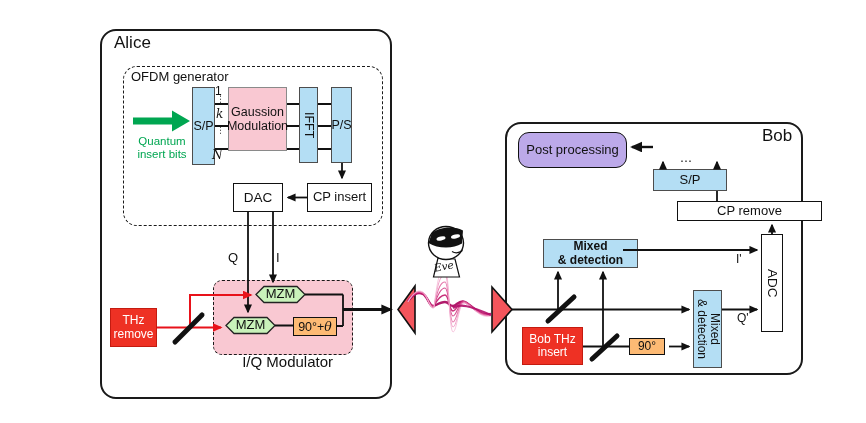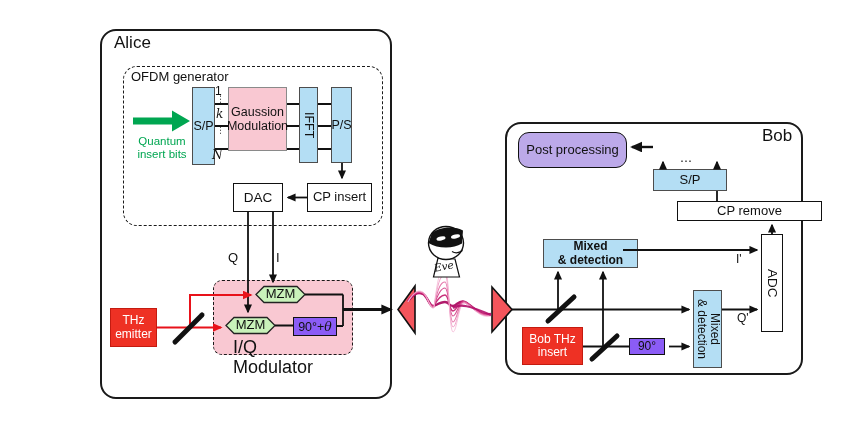--- a/index.html
+++ b/index.html
@@ -3,21 +3,21 @@
 <meta charset="utf-8">
 <style>
   html,body{margin:0;padding:0;background:#fff;}
   #stage{position:relative;width:866px;height:423px;background:#fff;overflow:hidden;
          font-family:"Liberation Sans",sans-serif;color:#111;}
   .box{position:absolute;box-sizing:border-box;display:flex;align-items:center;
        justify-content:center;text-align:center;line-height:1.12;}
   .blue{background:#B4DEF4;border:1px solid #4d4d4d;}
   .white{background:#fff;border:1.6px solid #111;}
   .redbox{background:#EE3124;border:1px solid #c41b10;color:#fff;}
-  .graybox{background:#8b5cf6;border:1.5px solid #111;}
+  .graybox{background:#fdba74;border:1.5px solid #111;}
   .purple{background:#BCA9E9;border:1.6px solid #111;border-radius:11px;}
   .pre{white-space:pre-line;}
   .vert{writing-mode:vertical-rl;}
   .lbl{position:absolute;line-height:1.1;}
   .frame{position:absolute;box-sizing:border-box;background:#fff;border:2px solid #1a1a1a;border-radius:16px;}
   .dashed{position:absolute;box-sizing:border-box;border:1.6px dashed #1a1a1a;border-radius:14px;}
   #overlay{position:absolute;left:0;top:0;z-index:5;pointer-events:none;}
   .z1{z-index:1}.z2{z-index:2}.z6{z-index:6;position:absolute;}
   .it{font-style:italic;font-family:"DejaVu Serif","Liberation Serif",serif;}
   .green{color:#00A651;font-weight:bold;}
@@ -63,34 +63,34 @@
       <span>DAC</span>
     </div>
   <div class="box white z2" style="left:307px;top:183px;width:65px;height:29px;font-size:13px;">
       <span>CP insert</span>
     </div>
 
   <div class="lbl z2" style="left:228px;top:251px;font-size:13px;">Q</div>
   <div class="lbl z2" style="left:276px;top:251px;font-size:13px;">I</div>
 
   <div class="box redbox z2 pre" style="left:110px;top:308px;width:47px;height:39px;font-size:12px;"><span class="pre">THz
-emitter</span></div>
+remove</span></div>
 
   <div class="box z6" style="left:256px;top:287px;width:49px;height:15px;font-size:13px;">
       <span>MZM</span>
     </div>
   <div class="box z6" style="left:226px;top:318px;width:49px;height:15px;font-size:13px;">
       <span>MZM</span>
     </div>
 
   <div class="box graybox z2" style="left:293px;top:317px;width:44px;height:19px;font-size:12.5px;">
       <span>90°+</span>
       <span class="it">θ</span>
     </div>
-  <div class="lbl z2" style="left:233px;top:338px;width:100px;text-align:left;font-size:18px;">I/Q Modulator</div>
+  <div class="lbl z2" style="left:233px;top:354px;width:100px;text-align:right;font-size:15px;">I/Q Modulator</div>
 
   <div class="lbl z6 it" style="left:434px;top:261px;font-size:10.5px;transform:rotate(-10deg);">Eve</div>
 
   <div class="box purple z2" style="left:518px;top:132px;width:109px;height:36px;font-size:13px;">
       <span>Post processing</span>
     </div>
   <div class="lbl z2" style="left:680px;top:155px;font-size:12px;">⋯</div>
   <div class="box blue z2" style="left:653px;top:169px;width:74px;height:22px;font-size:13px;">
       <span>S/P</span>
     </div>

